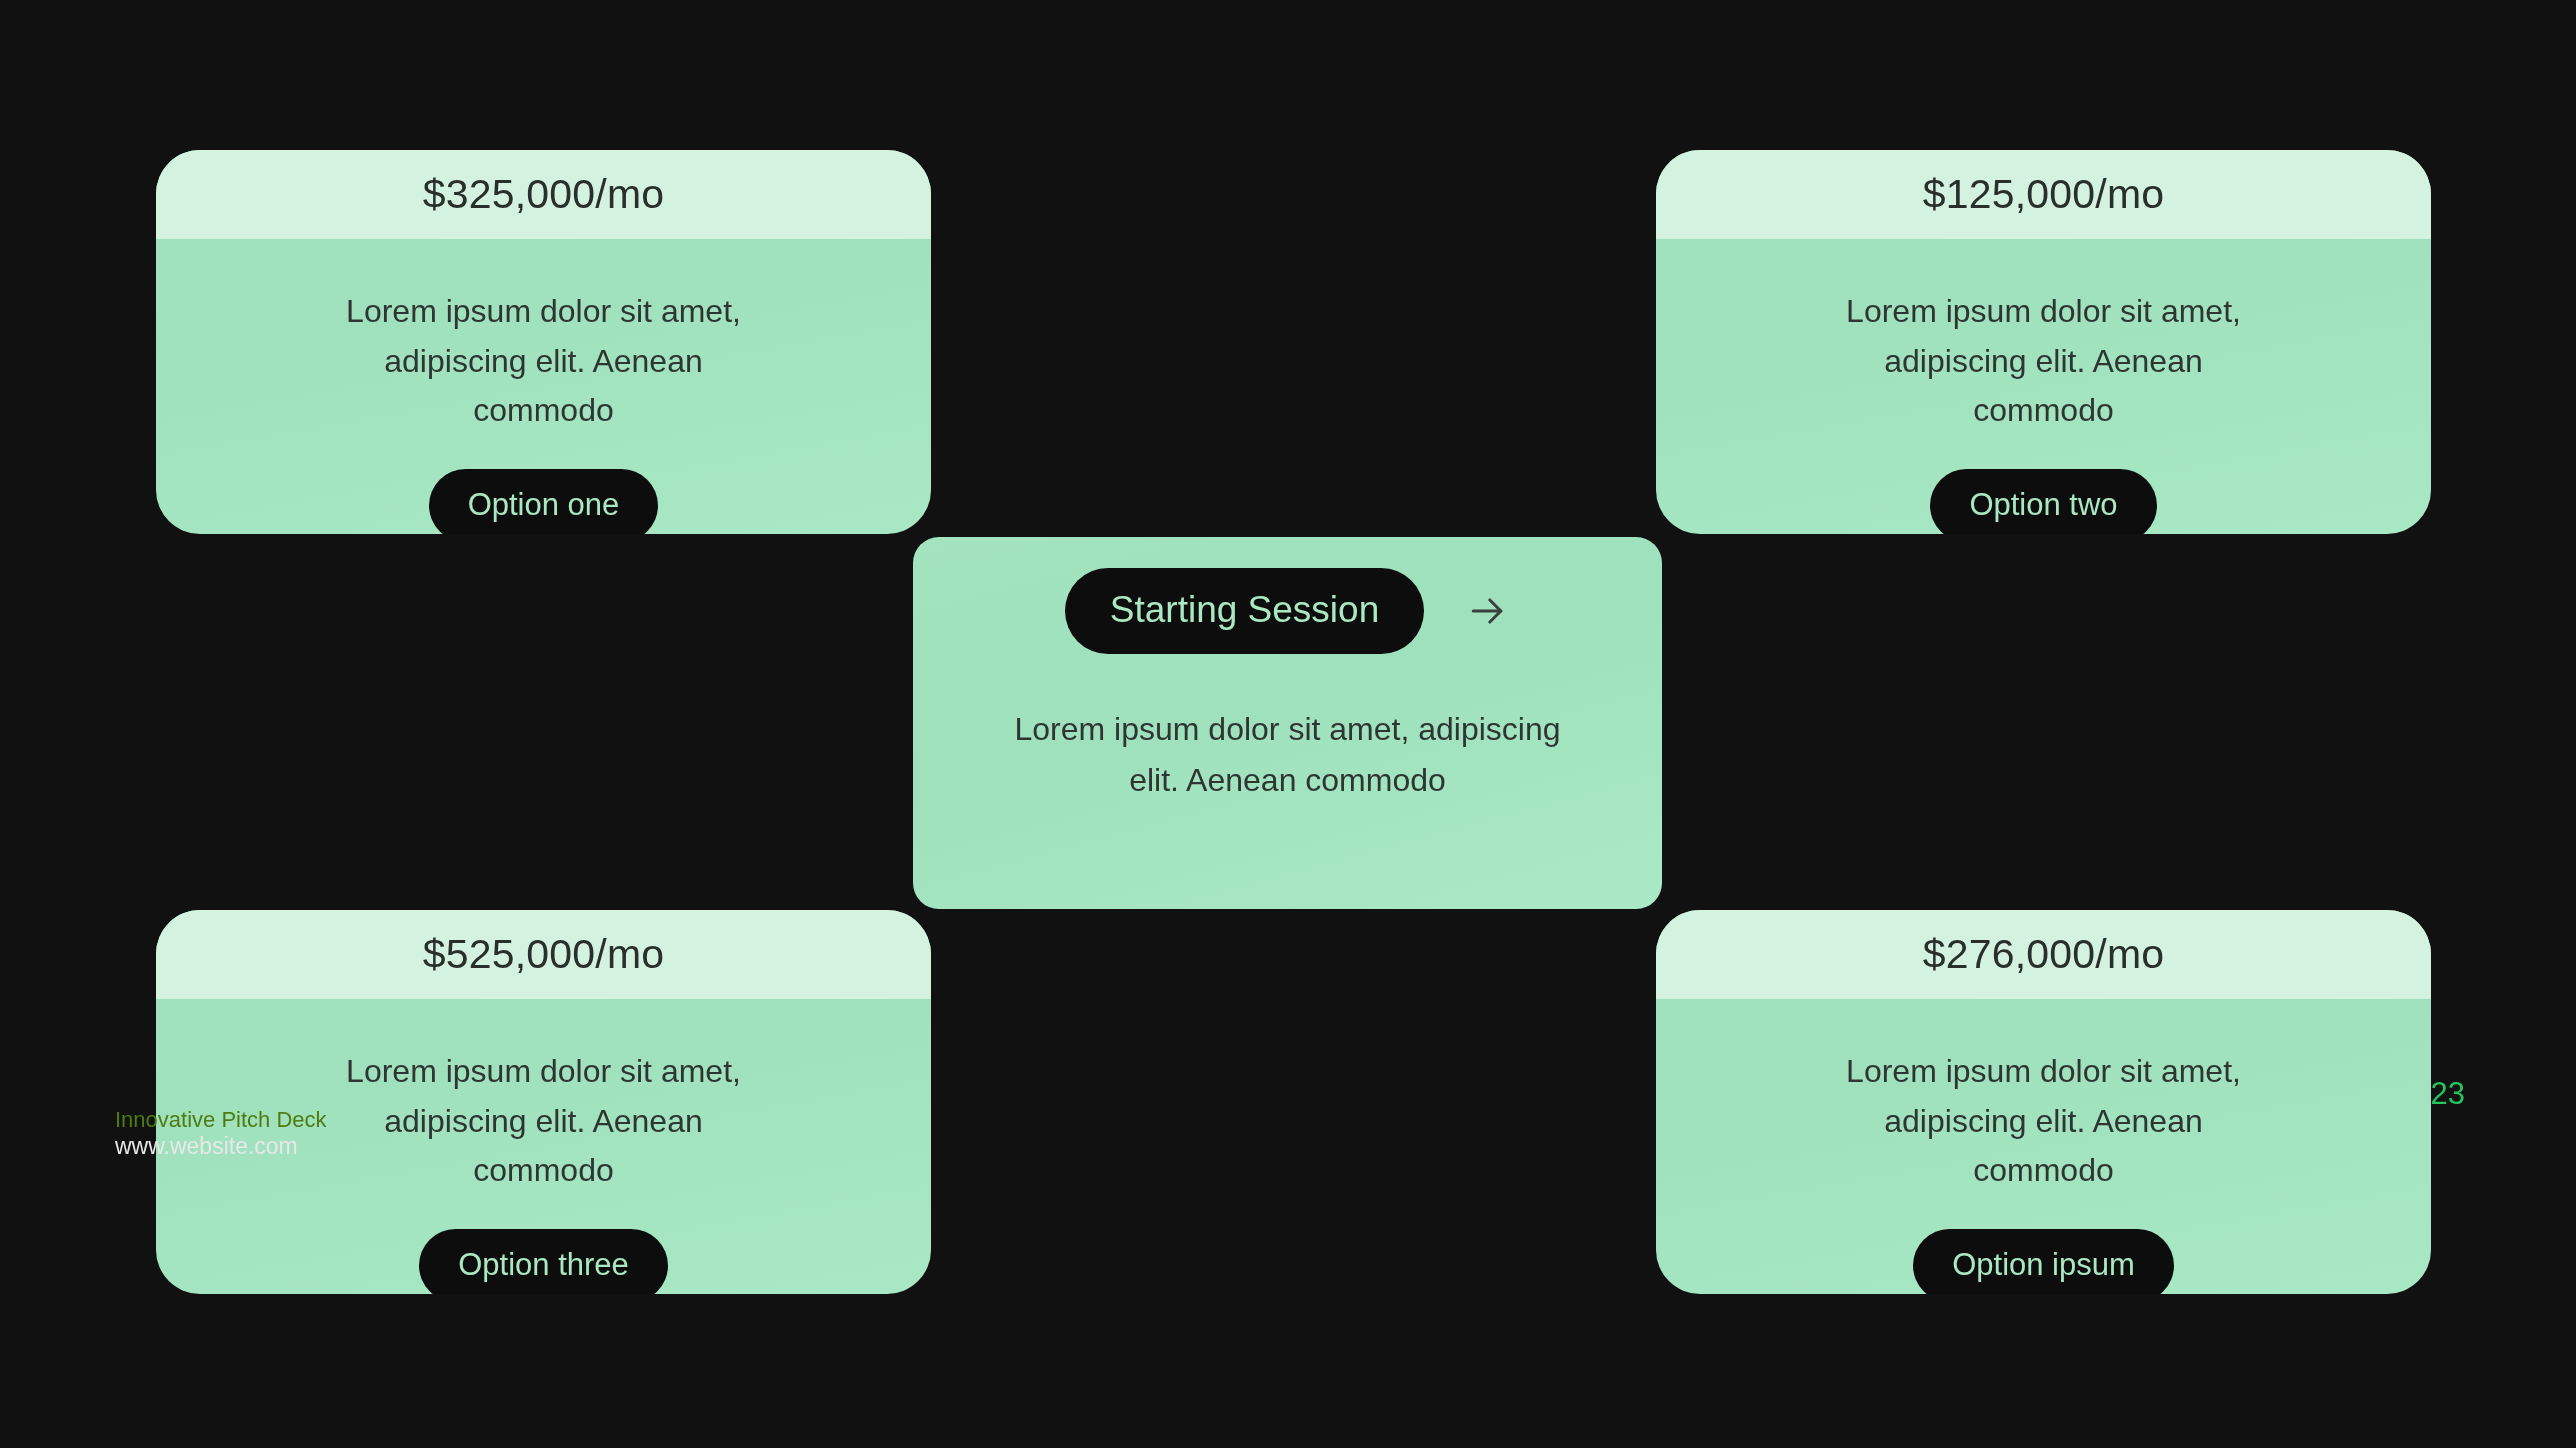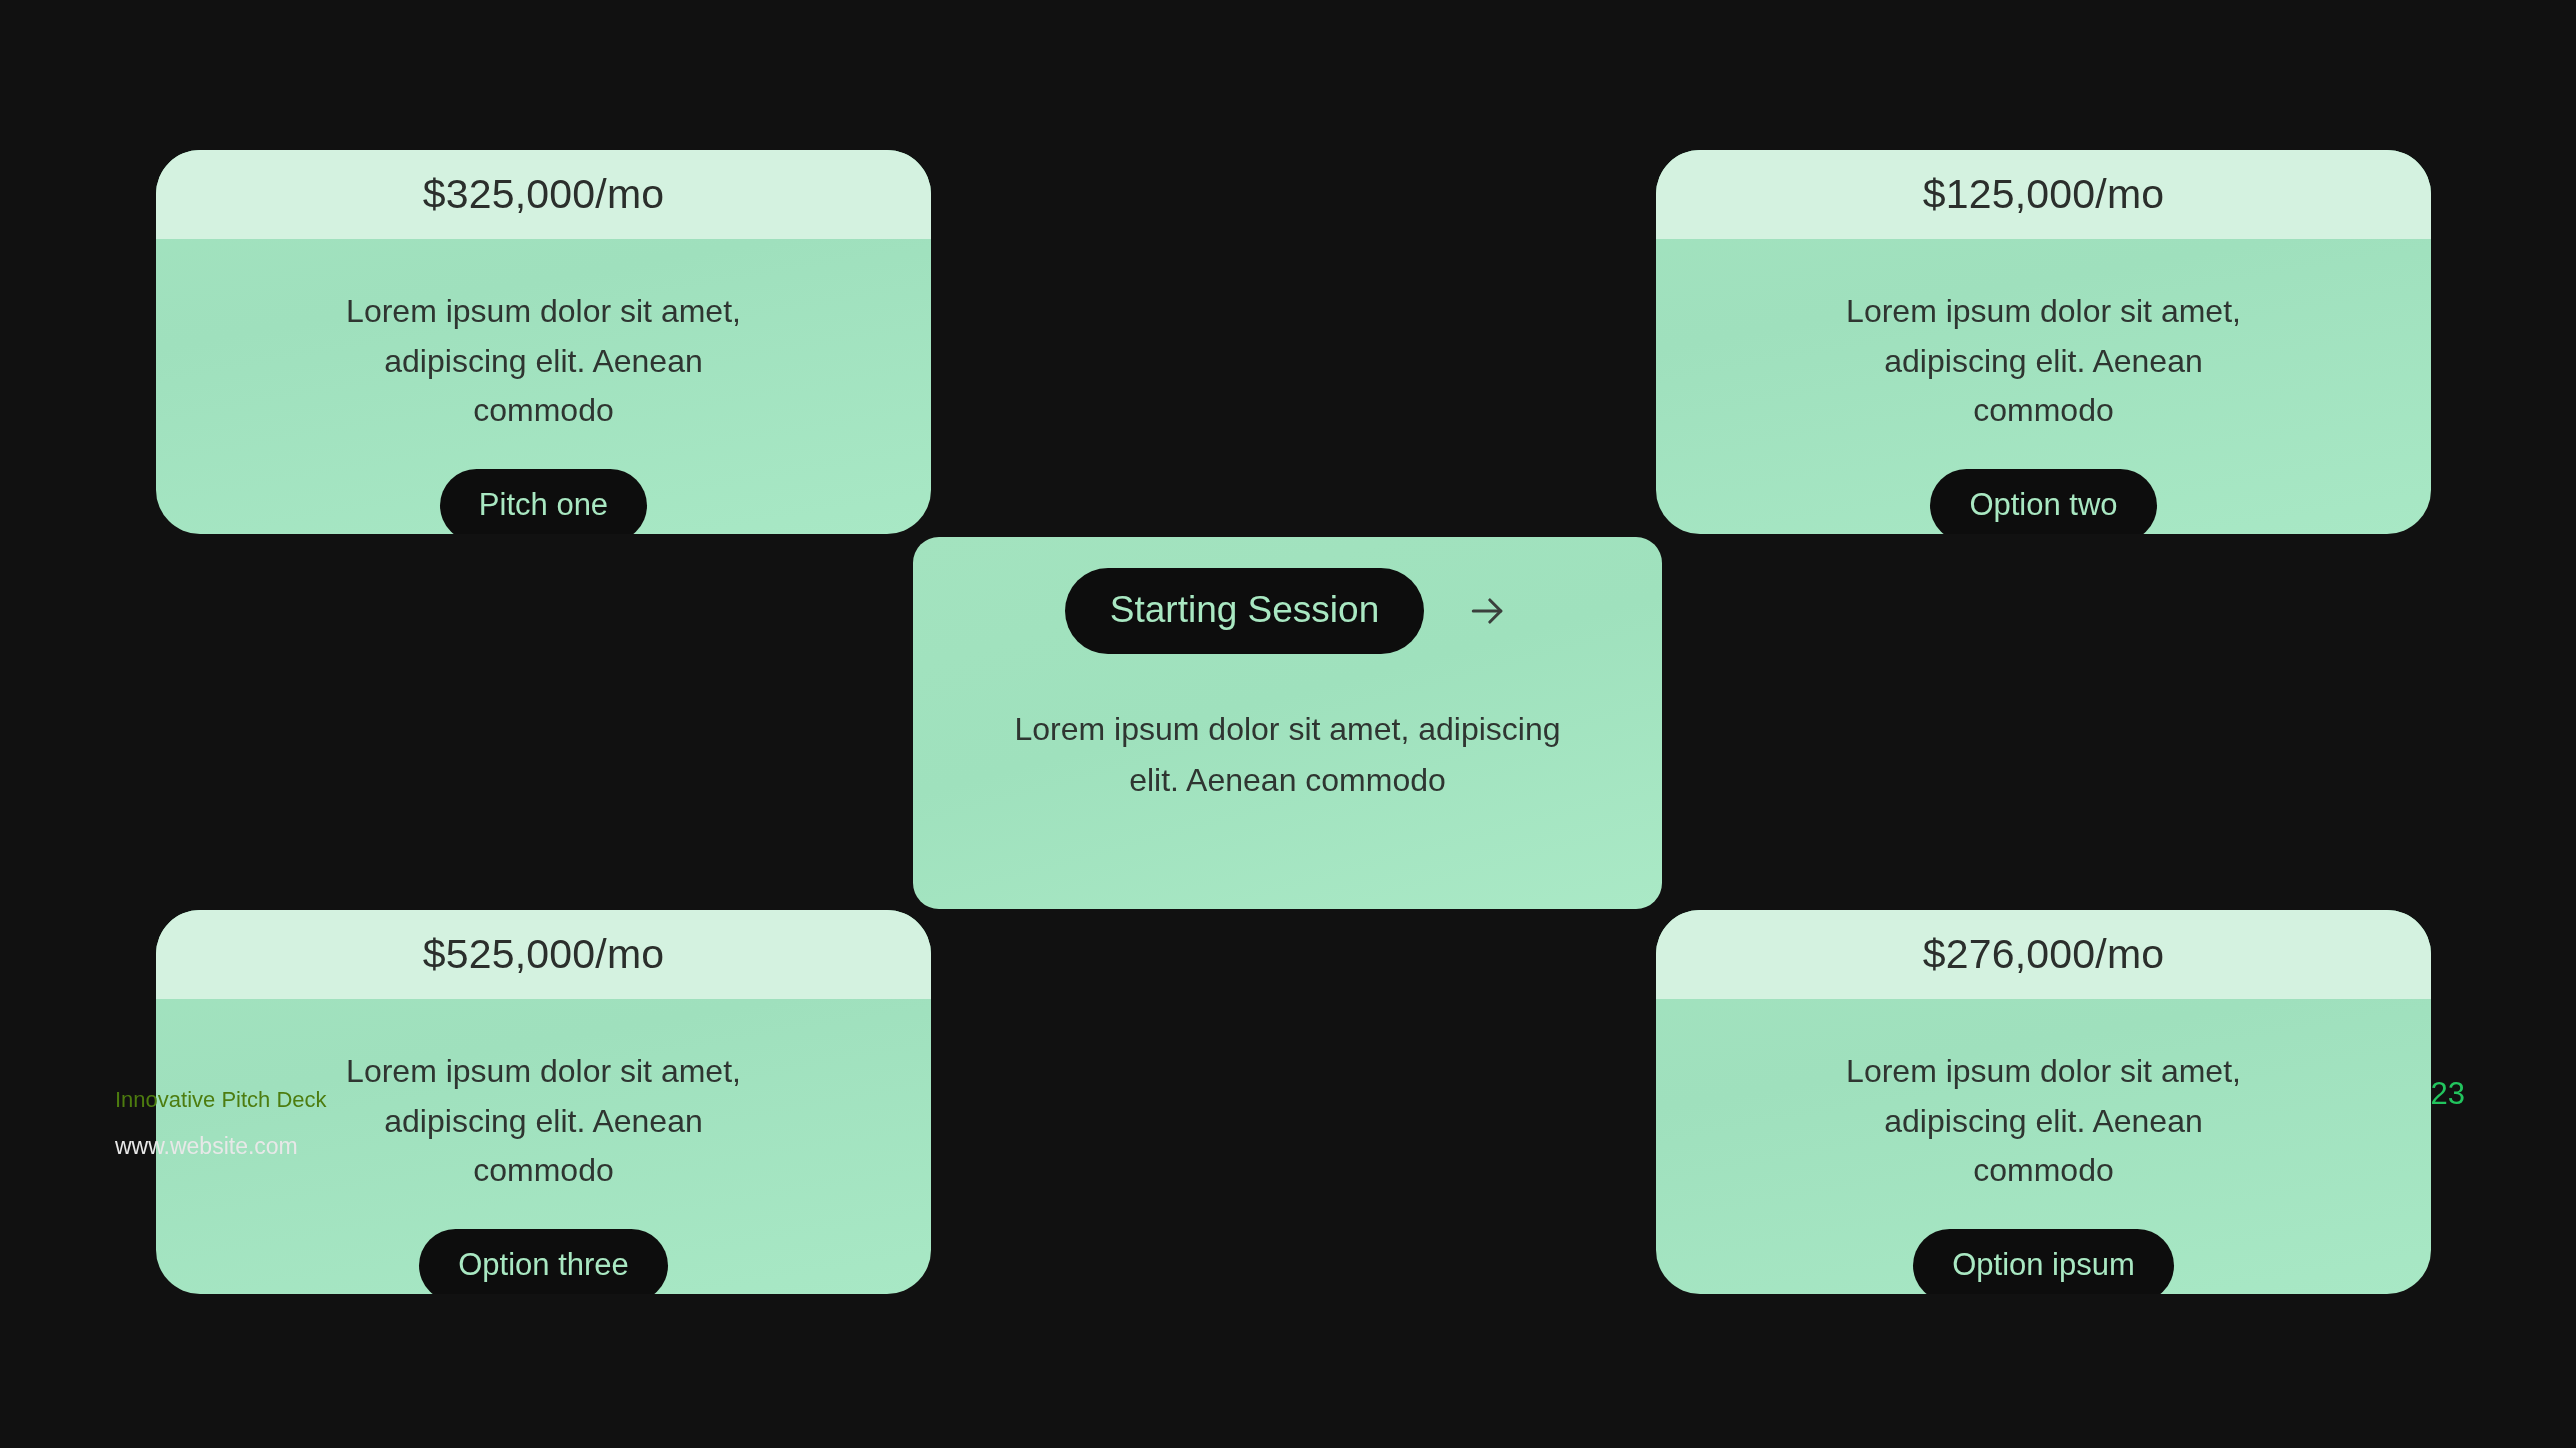--- a/index.html
+++ b/index.html
@@ -142,21 +142,21 @@
     left: 115px;
     bottom: 46px;
     color: #ffffff;
   }
   .footer-title {
     font-size: 22px;
     line-height: 1.15;
     color: #4d7c0f;
   }
   .footer-url {
-    margin-top: 20px;
+    margin-top: 0;
     font-size: 23px;
     line-height: 1.15;
     color: #e8e8e8;
   }
   .page-number {
     position: absolute;
     right: 111px;
     bottom: 93px;
     font-size: 31px;
     color: #22c55e;
@@ -166,21 +166,21 @@
 <body>
 
 <div class="slide">
 
   <div class="card tl">
     <div class="card-header">
       <div class="card-price">$325,000/mo</div>
     </div>
     <div class="card-body">
       <div class="card-desc">Lorem ipsum dolor sit amet, adipiscing elit. Aenean commodo</div>
-      <button class="pill">Pitch one</button>
+      <button class="pill">Option one</button>
     </div>
   </div>
 
   <div class="card tr">
     <div class="card-header">
       <div class="card-price">$125,000/mo</div>
     </div>
     <div class="card-body">
       <div class="card-desc">Lorem ipsum dolor sit amet, adipiscing elit. Aenean commodo</div>
       <button class="pill">Option two</button>

